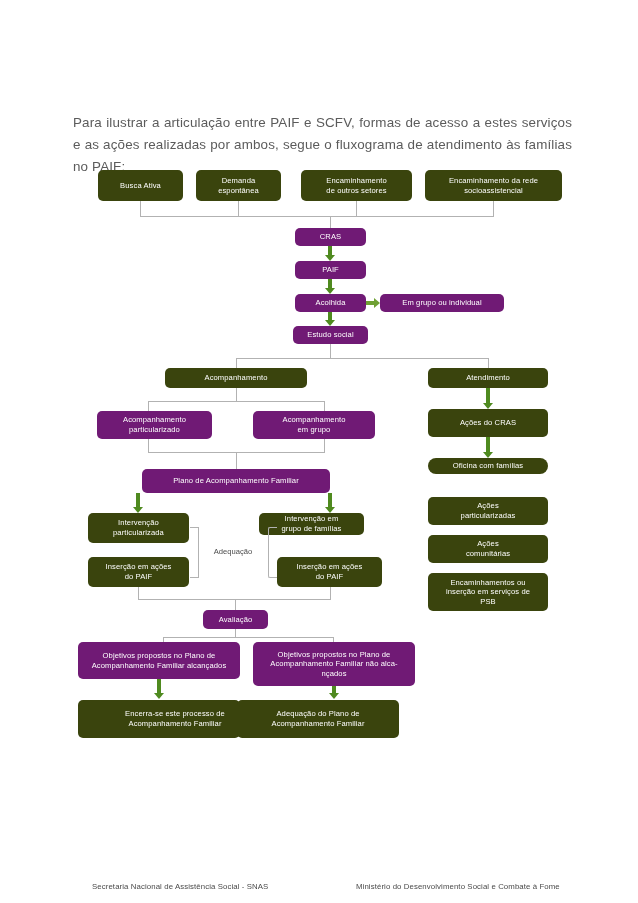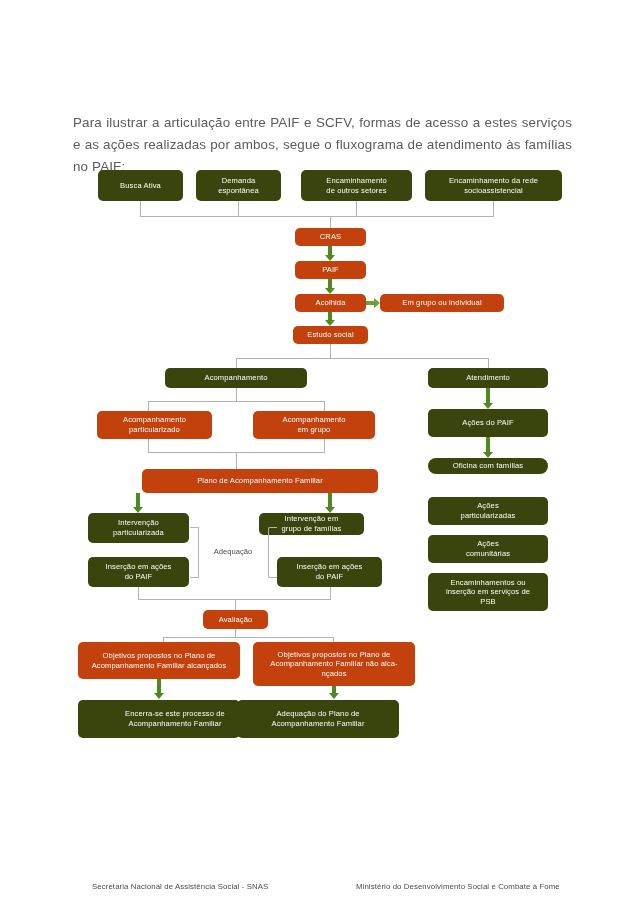--- a/index.html
+++ b/index.html
@@ -21,21 +21,21 @@
   #flow{position:absolute;left:0;top:0;width:638px;height:903px;}
 
   .box{
     position:absolute;box-sizing:border-box;
     display:flex;align-items:center;justify-content:center;text-align:center;
     color:#ffffff;border-radius:5px;
     font-size:7.6px;line-height:9.6px;letter-spacing:.1px;
     padding:2px 4px;white-space:pre-line;
   }
   .dark{background:#3a440d;}
-  .mid{background:#c2410c;}
+  .mid{background:#701a75;}
 
   
   .ln{position:absolute;background:#b2b2b2;}
   .lnh{height:1px;}
   .lnv{width:1px;}
 
   
   .arrow{position:absolute;}
   .arrow .stem{position:absolute;left:50%;top:0;transform:translateX(-50%);
     width:4px;background:#4f8a1f;}
@@ -131,21 +131,21 @@
     <div class="box mid" style="left:97px;top:411px;width:115px;height:28px;">Acompanhamento
 particularizado</div>
     <div class="box mid" style="left:253px;top:411px;width:122px;height:28px;">Acompanhamento
 em grupo</div>
 
     <div class="ln lnv" style="left:148px;top:439px;height:13px;"></div>
     <div class="ln lnv" style="left:324px;top:439px;height:13px;"></div>
     <div class="ln lnh" style="left:148px;top:452px;width:177px;"></div>
     <div class="ln lnv" style="left:236px;top:452px;height:17px;"></div>
 
-    <div class="box mid" style="left:142px;top:469px;width:236px;height:24px;">Plano de Acompanhamento Familiar</div>
+    <div class="box mid" style="left:142px;top:469px;width:188px;height:24px;">Plano de Acompanhamento Familiar</div>
 
     <div class="arrow" style="left:133px;top:493px;width:10px;height:20px;">
       <span class="stem" style="height:14px;"></span>
         <span class="head"></span>
     </div>
     <div class="arrow" style="left:325px;top:493px;width:10px;height:20px;">
       <span class="stem" style="height:14px;"></span>
         <span class="head"></span>
     </div>
 
@@ -192,21 +192,21 @@
 
     <div class="box dark" style="left:78px;top:700px;width:162px;height:38px;padding-left:36px;">Encerra-se este processo de
 Acompanhamento Familiar</div>
     <div class="box dark" style="left:237px;top:700px;width:162px;height:38px;">Adequação do Plano de
 Acompanhamento Familiar</div>
 
     <div class="arrow" style="left:483px;top:388px;width:10px;height:21px;">
       <span class="stem" style="height:15px;"></span>
         <span class="head"></span>
     </div>
-    <div class="box dark" style="left:428px;top:409px;width:120px;height:28px;">Ações do PAIF</div>
+    <div class="box dark" style="left:428px;top:409px;width:120px;height:28px;">Ações do CRAS</div>
 
     <div class="arrow" style="left:483px;top:437px;width:10px;height:21px;">
       <span class="stem" style="height:15px;"></span>
         <span class="head"></span>
     </div>
     <div class="box dark" style="left:428px;top:458px;width:120px;height:16px;border-radius:10px;">Oficina com famílias</div>
 
     <div class="box dark" style="left:428px;top:497px;width:120px;height:28px;">Ações
 particularizadas</div>
 

